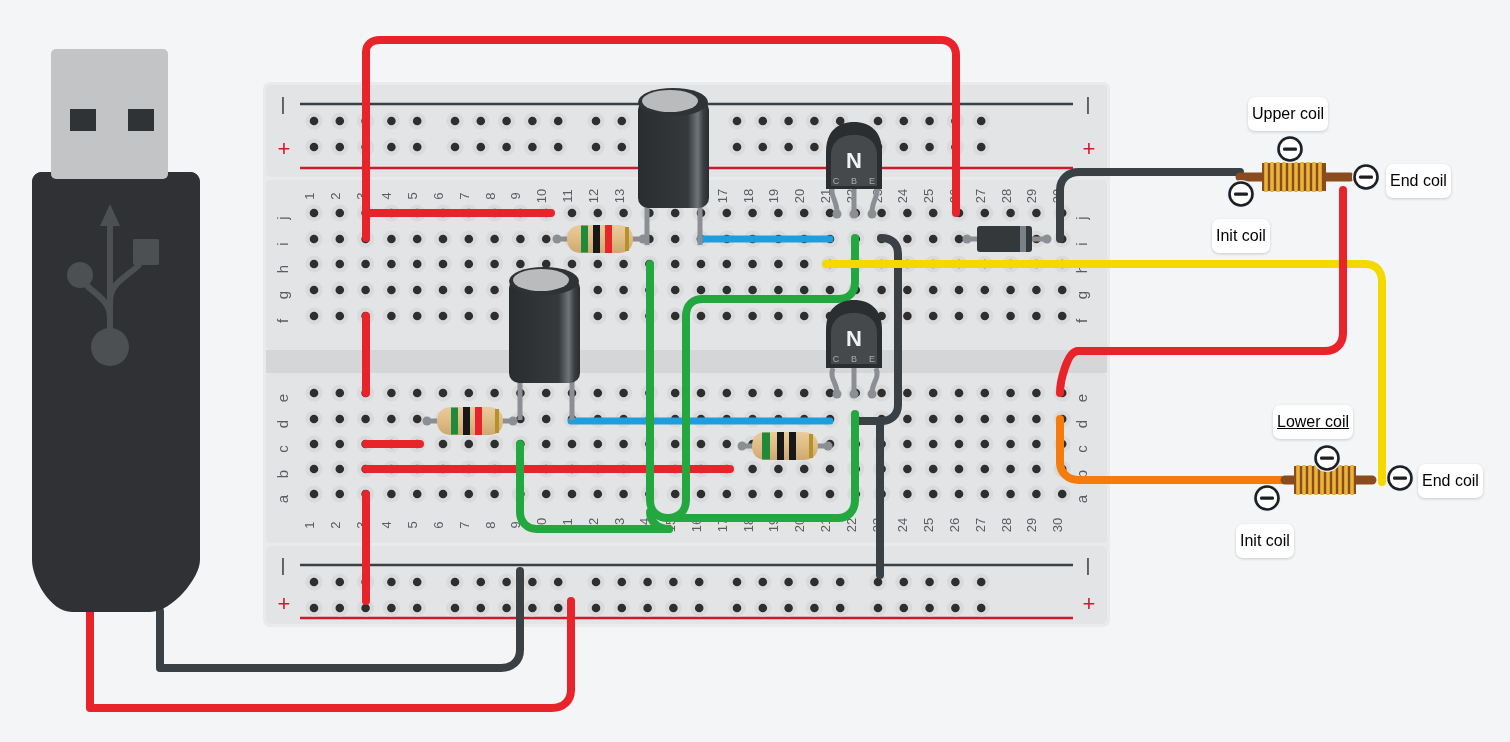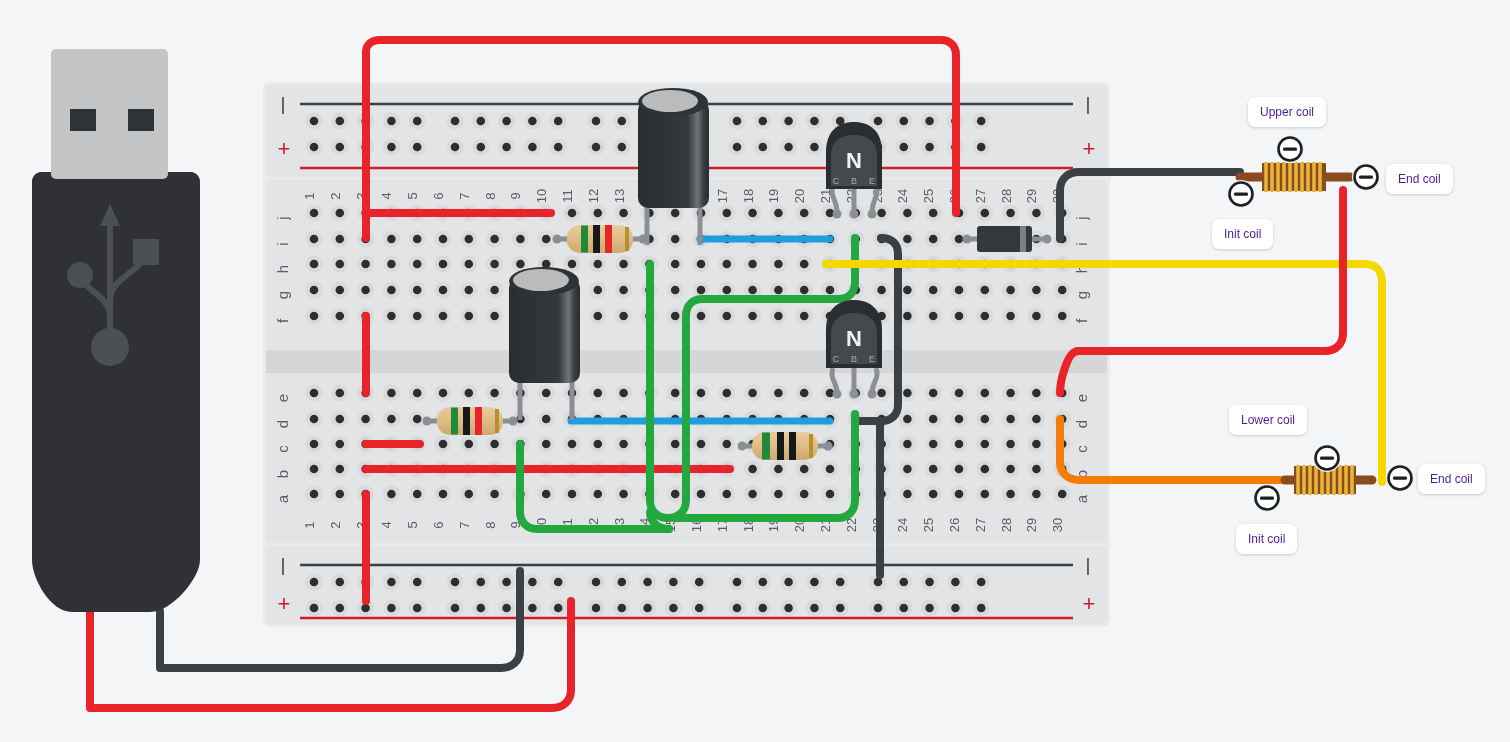--- a/index.html
+++ b/index.html
@@ -8,24 +8,24 @@
     background:#f4f5f7;
     font-family:"Liberation Sans", sans-serif;
     position:relative;
   }
   #stage{position:absolute;left:0;top:0;width:1510px;height:742px;}
   #stage > svg{position:absolute;left:0;top:0;}
   .lbl{
     position:absolute;
     background:#ffffff;
     border-radius:7px;
-    color:#4c1d95;
-    font-size:12px;
+    color:#000000;
+    font-size:16px;
     line-height:1;
-    padding:9px 12px;
+    padding:9px 4px;
     white-space:nowrap;
     box-shadow:0 1px 3px rgba(0,0,0,.18);
   }
 </style>
 </head>
 <body>
 
 <div id="stage">
 
 <svg width="1510" height="742" viewBox="0 0 1510 742">
@@ -2011,17 +2011,17 @@
       <circle cx="80" cy="275" r="13" stroke="none"></circle>
       <circle cx="110" cy="347" r="19" stroke="none"></circle>
     </g>
   </g>
 
 </svg>
 
 <div class="lbl" style="left:1248px;top:97px;">Upper coil</div>
 <div class="lbl" style="left:1212px;top:219px;">Init coil</div>
 <div class="lbl" style="left:1386px;top:164px;">End coil</div>
-<div class="lbl" style="left:1229px;top:405px;">Lower coil</div>
+<div class="lbl" style="left:1273px;top:405px;text-decoration:underline;">Lower coil</div>
 <div class="lbl" style="left:1236px;top:524px;">Init coil</div>
 <div class="lbl" style="left:1418px;top:464px;">End coil</div>
 
 </div>
 
 </body></html>

